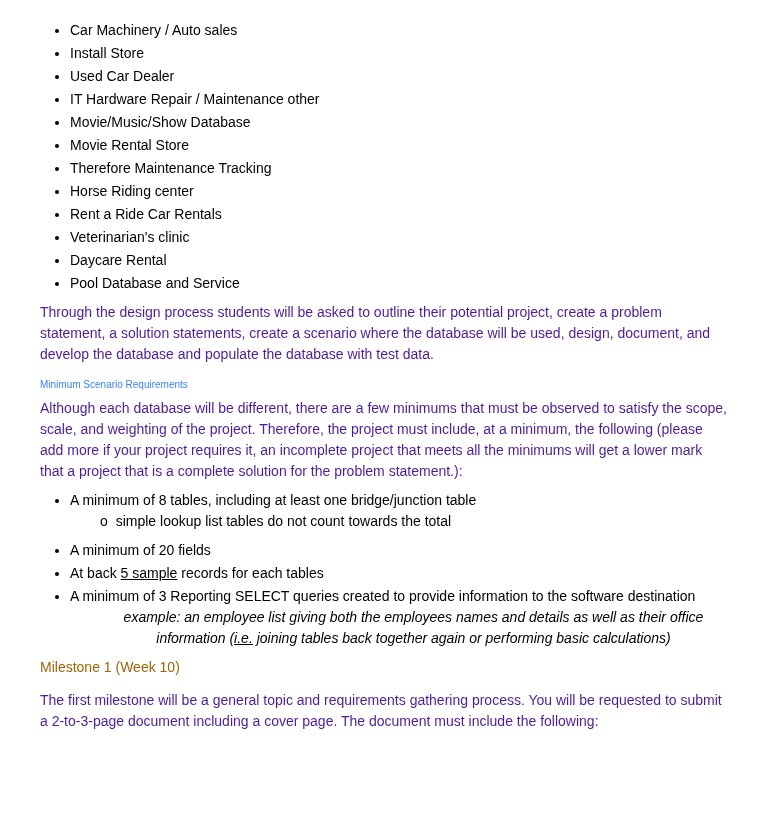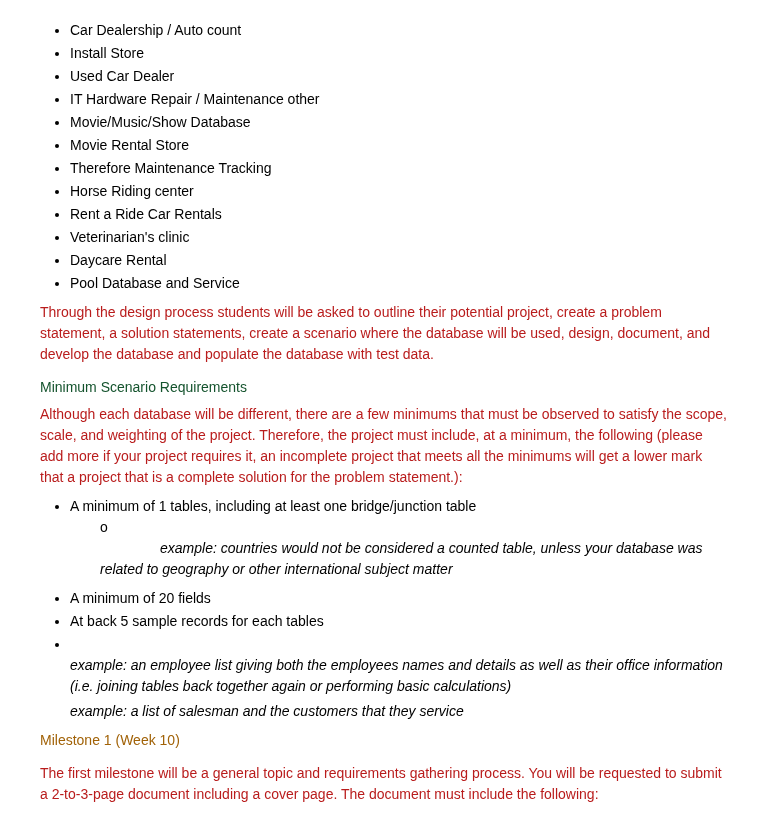--- a/index.html
+++ b/index.html
@@ -33,58 +33,61 @@
       margin-left: 30px;
     }
 
     ul ul li::before {
       content: "o ";
       margin-right: 4px;
     }
 
     p {
       margin-bottom: 8px;
-      color: #b91c1c;
+      color: #4c1d95;
     }
 
     .section-heading {
-      color: #14532d;
-      font-size: 14px;
+      color: #3b82f6;
+      font-size: 10px;
       font-weight: normal;
       margin-top: 12px;
       margin-bottom: 6px;
     }
 
     .milestone-heading {
       color: #a16207;
       font-size: 14px;
       font-weight: normal;
       margin-top: 8px;
       margin-bottom: 12px;
     }
 
     .italic-example {
       font-style: italic;
+      margin-left: 30px;
       display: block;
       margin-bottom: 4px;
+      text-align: center;
     }
 
     .underline {
+      text-decoration: underline;
     }
 
     .nested-example {
       margin-left: 60px;
       font-style: italic;
     }
   </style>
 </head>
 <body>
 
 <ul>
-  <li>Car Dealership / Auto count</li>
+  <li>Car Machinery / Auto sales</li>
   <li>Install Store</li>
   <li>Used Car Dealer</li>
   <li>IT Hardware Repair / Maintenance other</li>
   <li>Movie/Music/Show Database</li>
   <li>Movie Rental Store</li>
   <li>Therefore Maintenance Tracking</li>
   <li>Horse Riding center</li>
   <li>Rent a Ride Car Rentals</li>
   <li>Veterinarian's clinic</li>
   <li>Daycare Rental</li>
@@ -92,36 +95,36 @@
 </ul>
 
 <p>Through the design process students will be asked to outline their potential project, create a problem statement, a solution statements, create a scenario where the database will be used, design, document, and develop the database and populate the database with test data.</p>
 
 <h3 class="section-heading">Minimum Scenario Requirements</h3>
 
 <p>Although each database will be different, there are a few minimums that must be observed to satisfy the scope, scale, and weighting of the project.  Therefore, the project must include, at a minimum, the following (please add more if your project requires it, an incomplete project that meets all the minimums will get a lower mark that a project that is a complete solution for the problem statement.):</p>
 
 <ul>
   <li>
-    <span>A minimum of 1 tables, including at least one bridge/junction table</span>
+    <span>A minimum of 8 tables, including at least one bridge/junction table</span>
     <ul>
       <li>
+        <span>simple lookup list tables do not count towards the total</span>
         <br>
-        <span class="nested-example">example: countries would not be considered a counted table, unless your database was related to geography or other international subject matter</span>
       </li>
     </ul>
   </li>
   <li>A minimum of 20 fields</li>
   <li>
     <span>At back </span><span class="underline">5  sample</span><span> records for each tables</span>
   </li>
   <li>
+    <span>A minimum of 3 Reporting SELECT queries created to provide information to the software destination</span>
     <br>
     <span class="italic-example">
       example: an employee list giving both the employees names and details as well as their office information (<span class="underline">i.e.</span> joining tables back together again or performing basic calculations)
     </span>
-    <span class="italic-example">example: a list of salesman and the customers that they service</span>
   </li>
 </ul>
 
 <h3 class="milestone-heading">Milestone 1 (Week 10)</h3>
 
 <p>The first milestone will be a general topic and requirements gathering process.  You will be requested to submit a 2-to-3-page document including a cover page.  The document must include the following:</p>
 
 </body></html>

